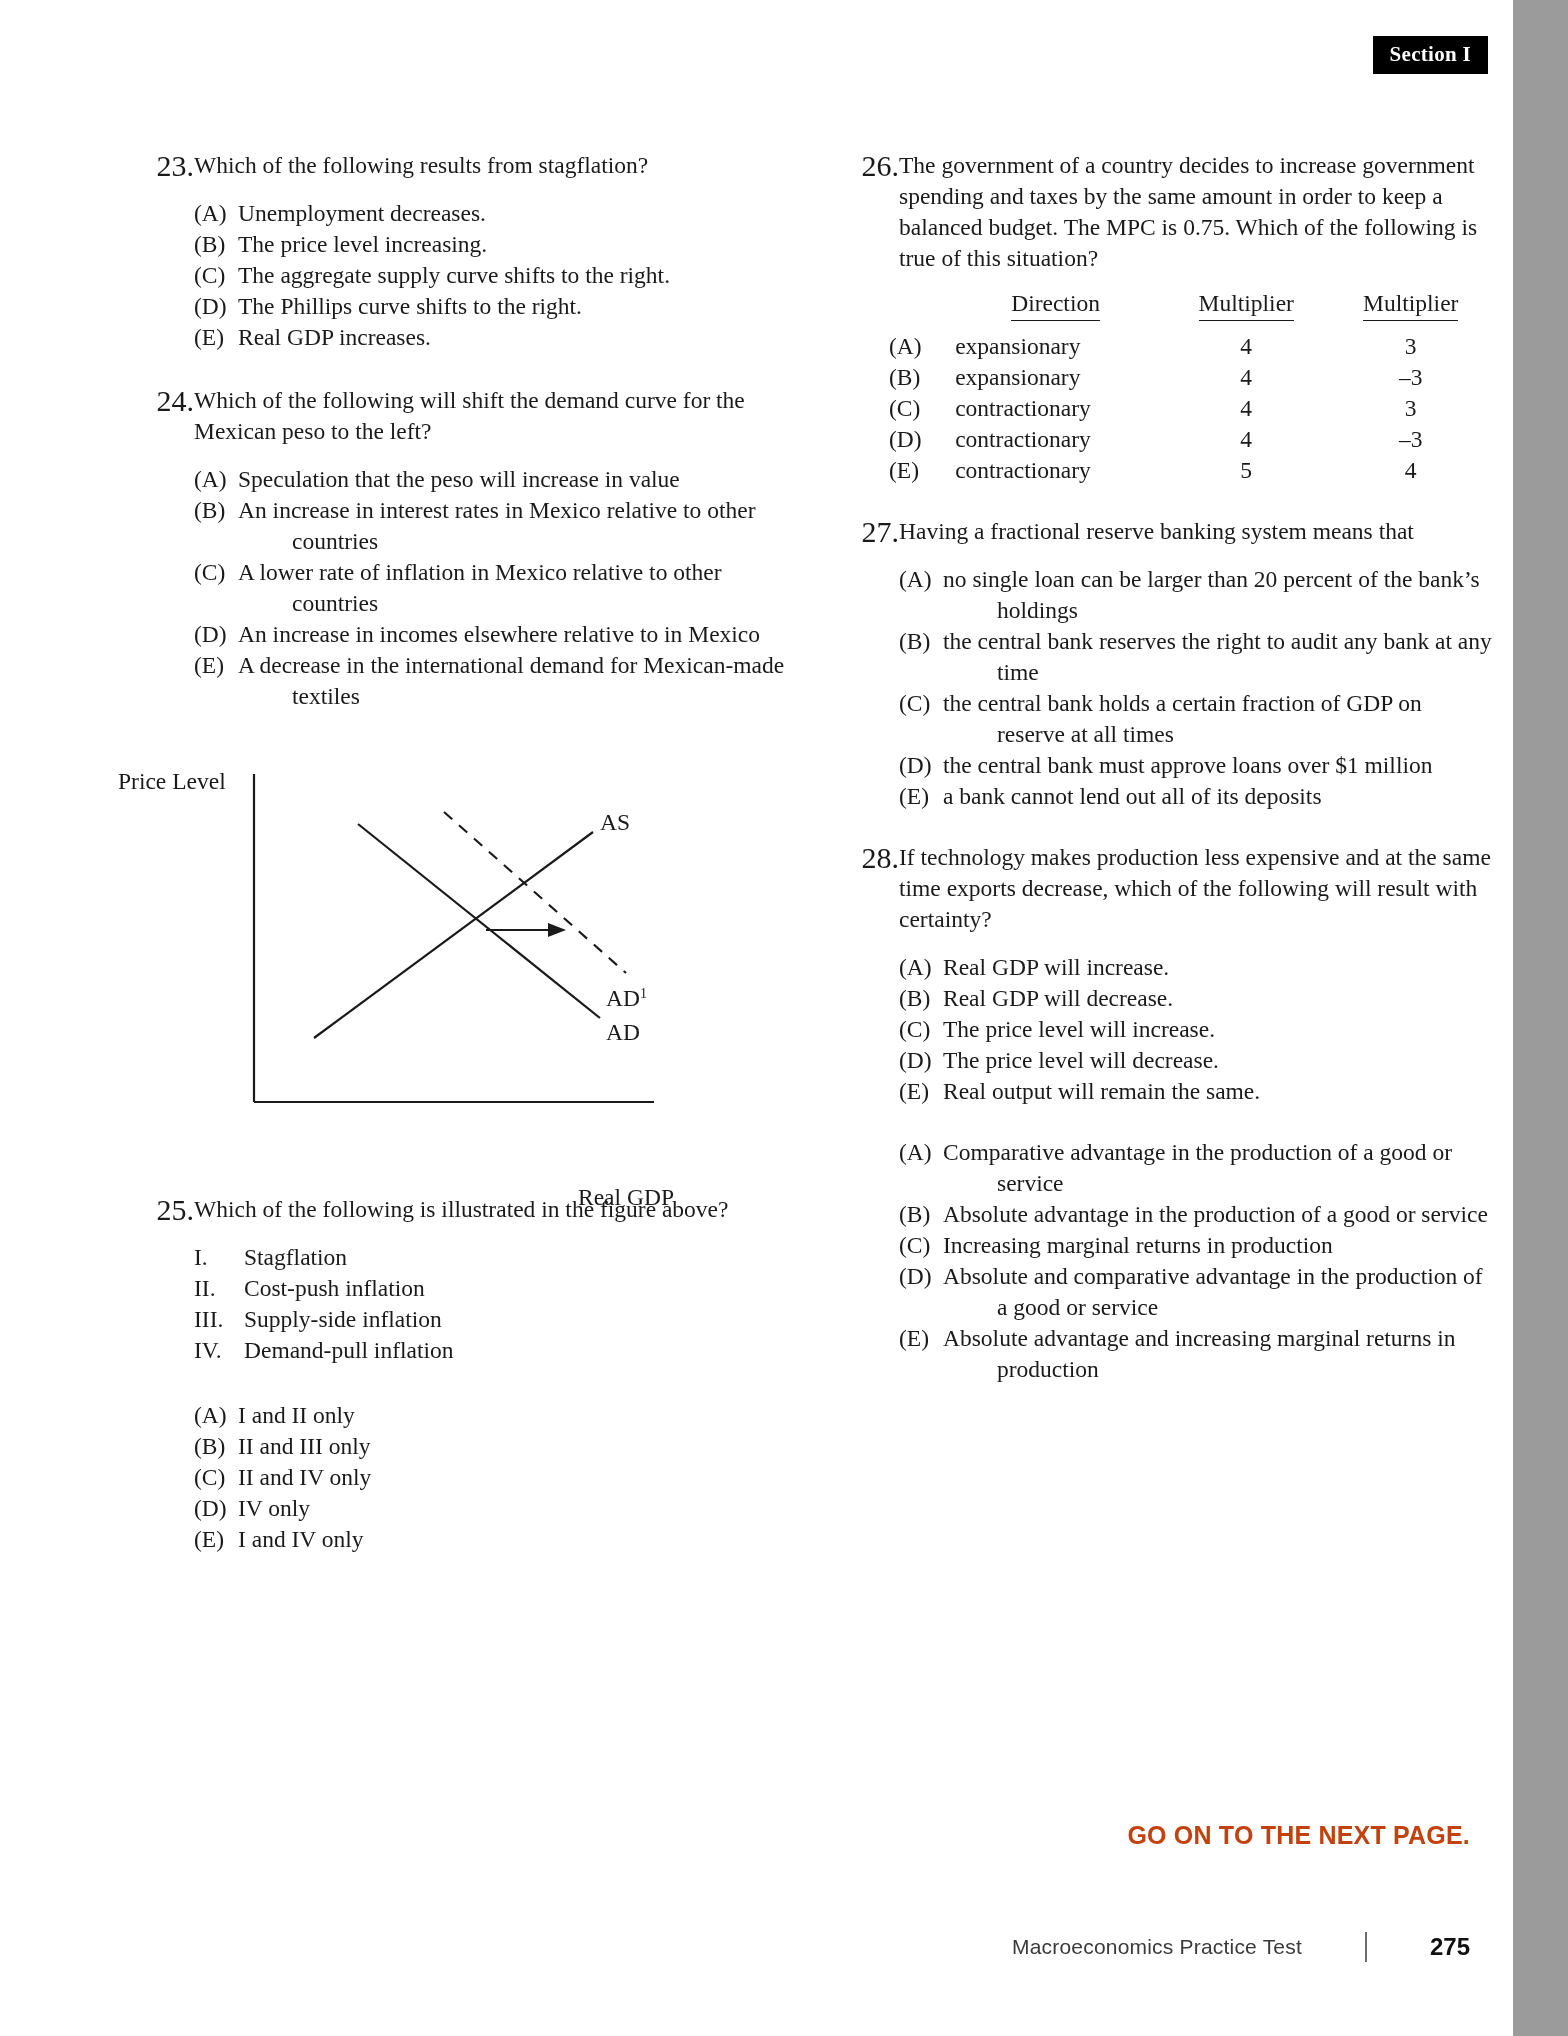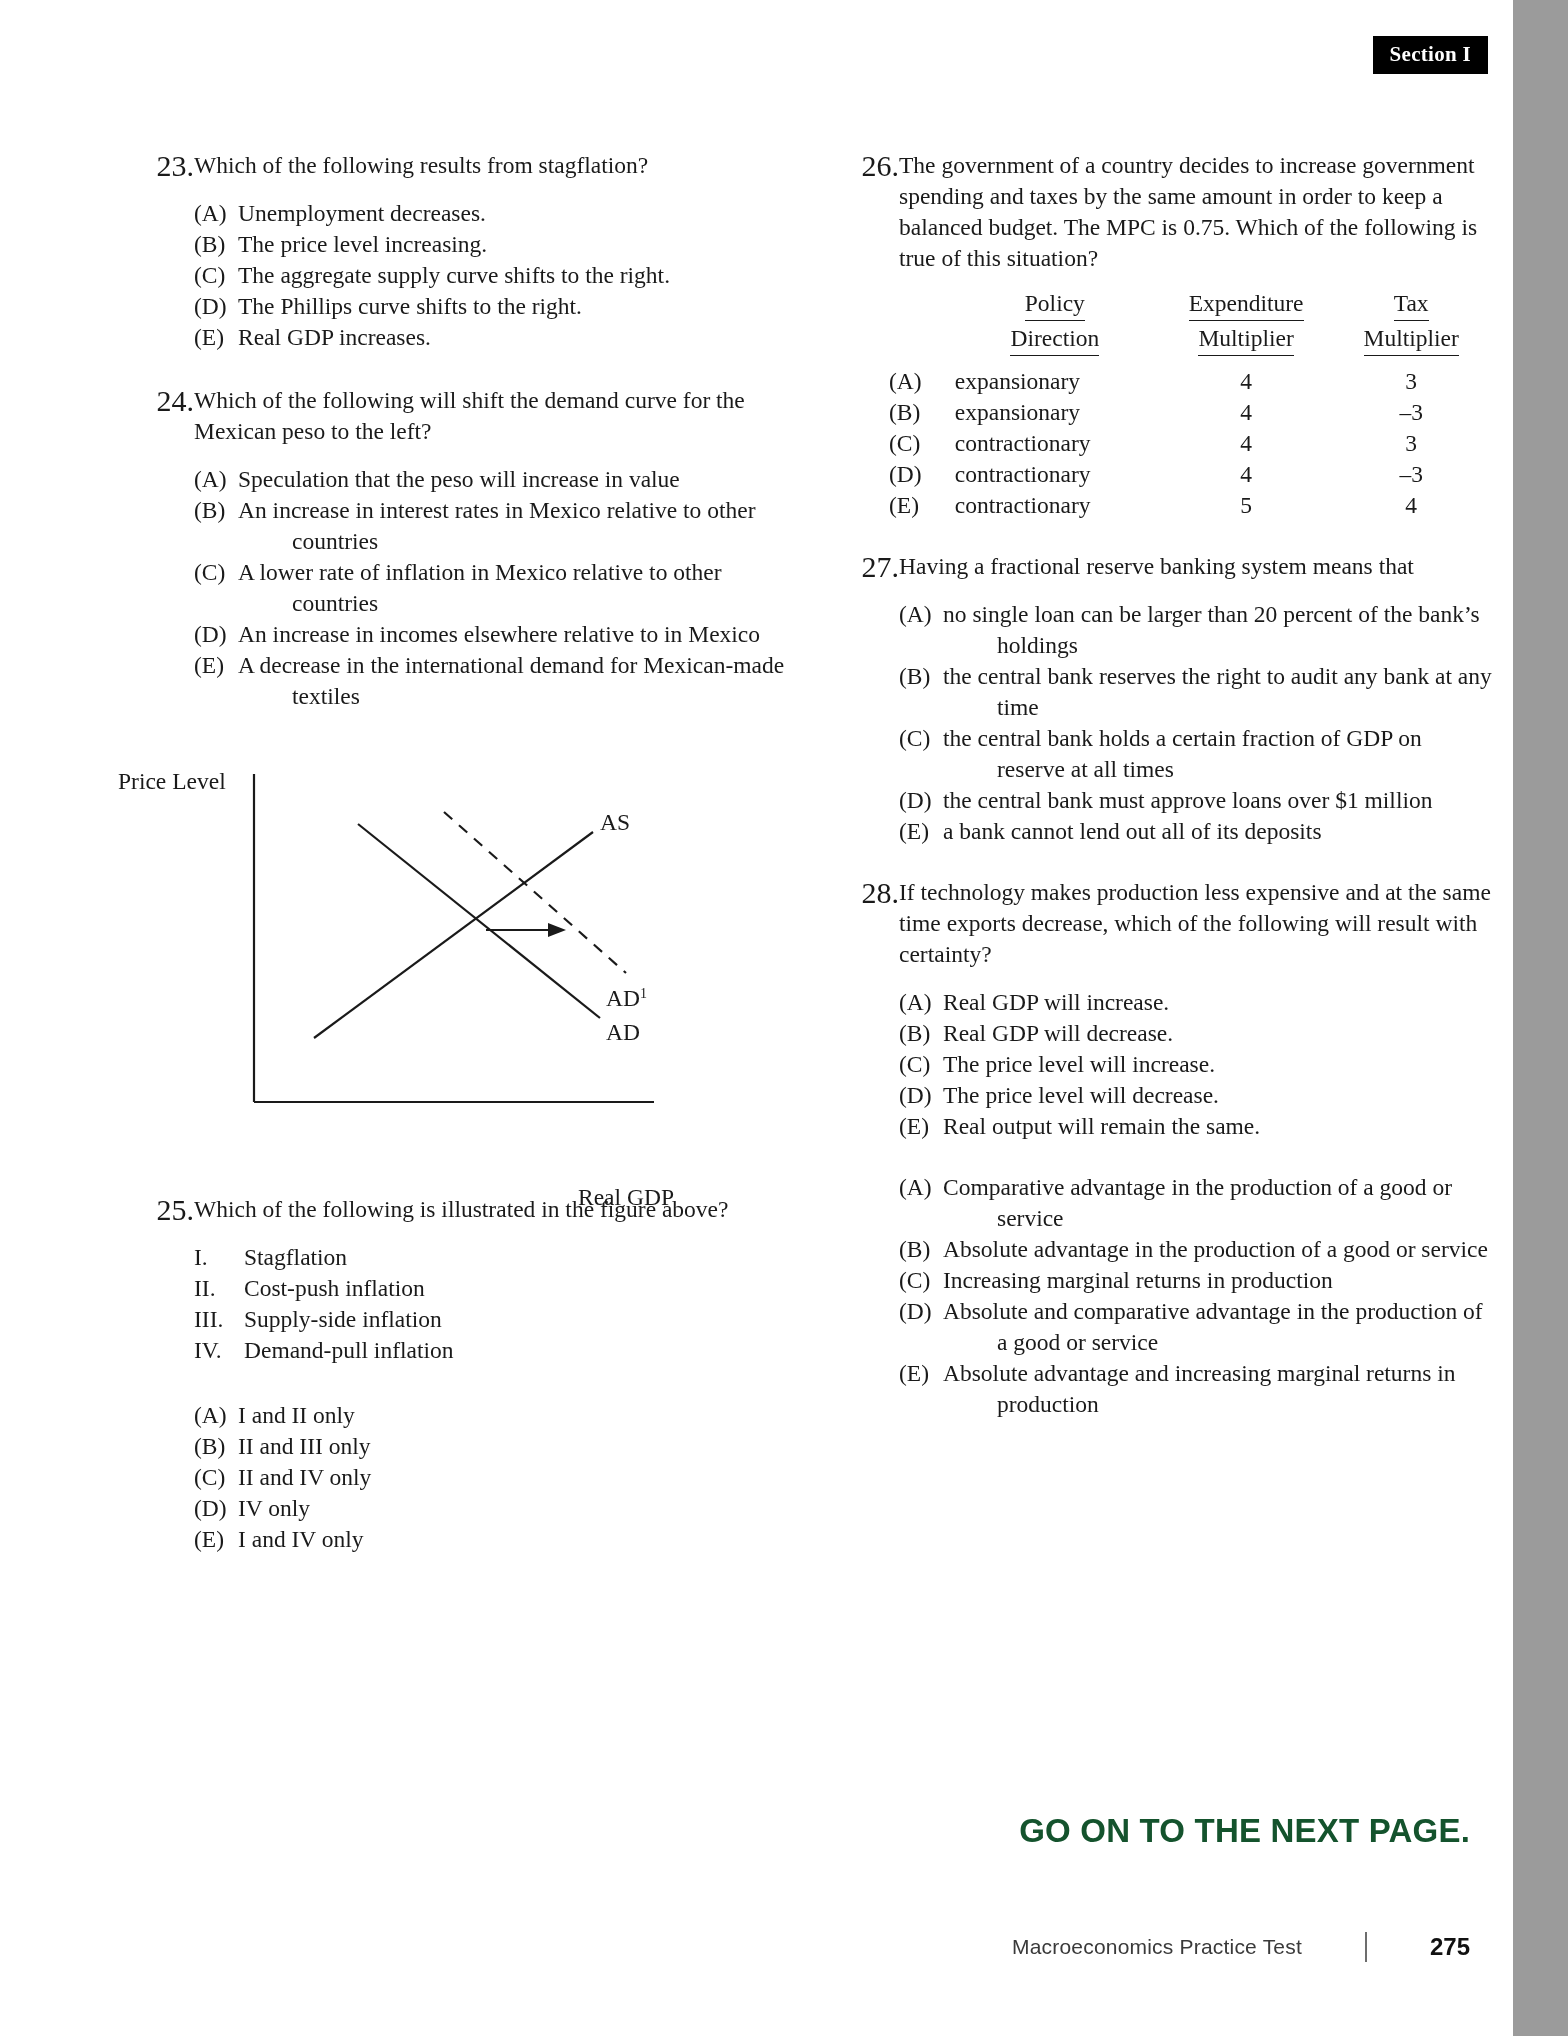--- a/index.html
+++ b/index.html
@@ -183,23 +183,23 @@
     font-size: 14px;
   }
 
   
   .goon {
     position: absolute;
     right: 98px;
     bottom: 186px;
     font-family: "Liberation Sans", "DejaVu Sans", sans-serif;
     font-weight: bold;
-    font-size: 33px;
+    font-size: 25px;
     letter-spacing: 0.2px;
-    color: #14532d;
+    color: #c2410c;
     text-align: right;
   }
   .footer {
     position: absolute;
     right: 98px;
     bottom: 74px;
     display: flex;
     align-items: center;
     font-family: "Liberation Sans", "DejaVu Sans", sans-serif;
     gap: 46px;
@@ -368,26 +368,20 @@
     <div class="col col-right">
 
       <div class="q">
         <div class="q-head">
           <div class="q-num">26.</div>
           <div class="q-stem">The government of a country decides to increase government spending and taxes by the same amount in order to keep a balanced budget. The MPC is 0.75. Which of the following is true of this situation?</div>
         </div>
         <div class="mtable">
           <table>
             <tbody>
-                <tr class="hrow-top">
-              <th class="h-letter"></th>
-              <th class="h-policy"><span class="u">Policy</span></th>
-              <th class="h-num"><span class="u">Expenditure</span></th>
-              <th class="h-num"><span class="u">Tax</span></th>
-            </tr>
             <tr>
               <th class="h-letter"></th>
               <th class="h-policy"><span class="u">Direction</span></th>
               <th class="h-num"><span class="u">Multiplier</span></th>
               <th class="h-num"><span class="u">Multiplier</span></th>
             </tr>
             <tr style="height:10px;">
                   <td colspan="4"></td>
                 </tr>
             <tr>

